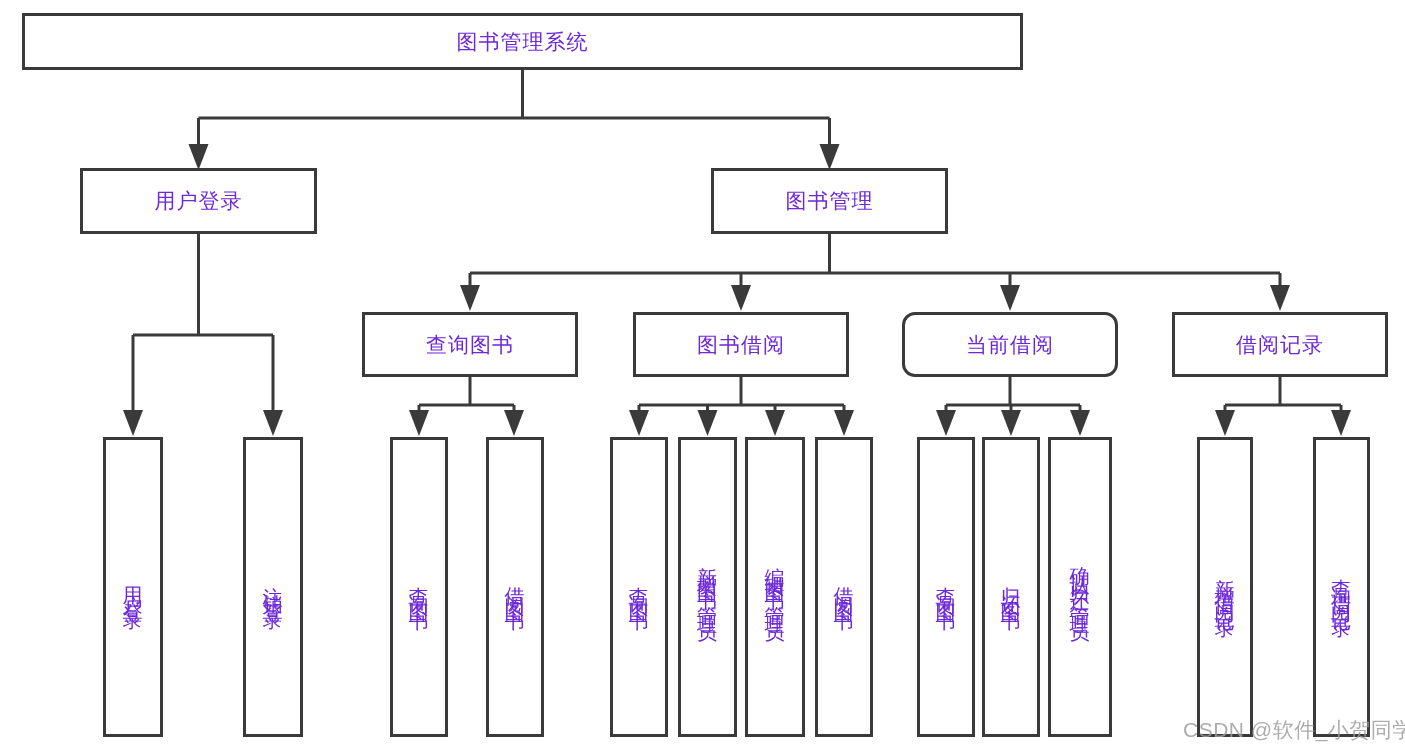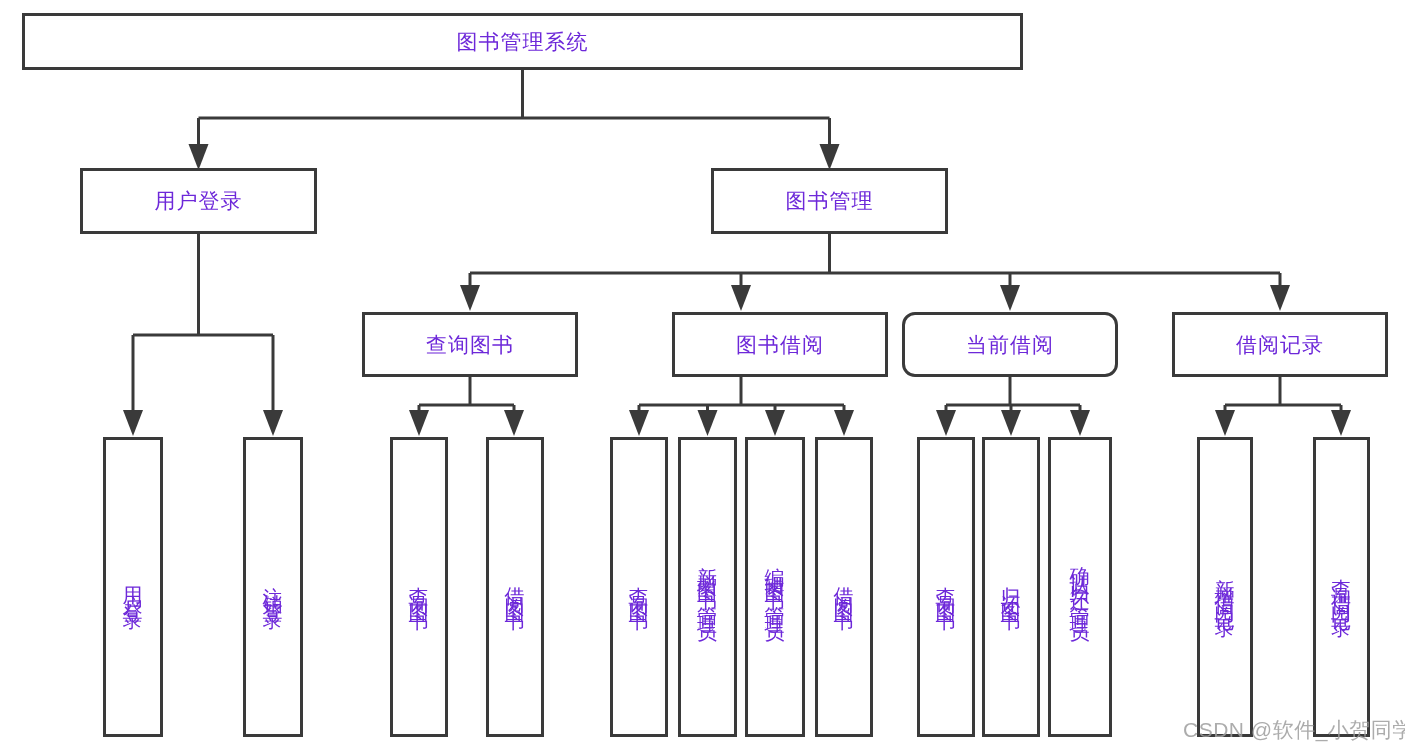--- a/index.html
+++ b/index.html
@@ -135,21 +135,21 @@
       <polygon points="1331,410 1351,410 1341,436"></polygon>
     </g>
   </svg>
 
   <div class="box" style="left:22px; top:13px; width:1001px; height:57px;">图书管理系统</div>
 
   <div class="box" style="left:80px; top:168px; width:237px; height:66px;">用户登录</div>
   <div class="box" style="left:711px; top:168px; width:237px; height:66px;">图书管理</div>
 
   <div class="box" style="left:362px; top:312px; width:216px; height:65px;">查询图书</div>
-  <div class="box" style="left:633px; top:312px; width:216px; height:65px;margin-left:39px;">图书借阅</div>
+  <div class="box" style="left:633px; top:312px; width:216px; height:65px;">图书借阅</div>
   <div class="box" style="left:902px; top:312px; width:216px; height:65px;border-radius:13px;">当前借阅</div>
   <div class="box" style="left:1172px; top:312px; width:216px; height:65px;">借阅记录</div>
 
   <div class="box leaf" style="left:103px; top:437px; width:60px; height:300px;">
     <span class="vtext">用户登录</span>
   </div>
   <div class="box leaf" style="left:243px; top:437px; width:60px; height:300px;">
     <span class="vtext">注销登录</span>
   </div>
 

